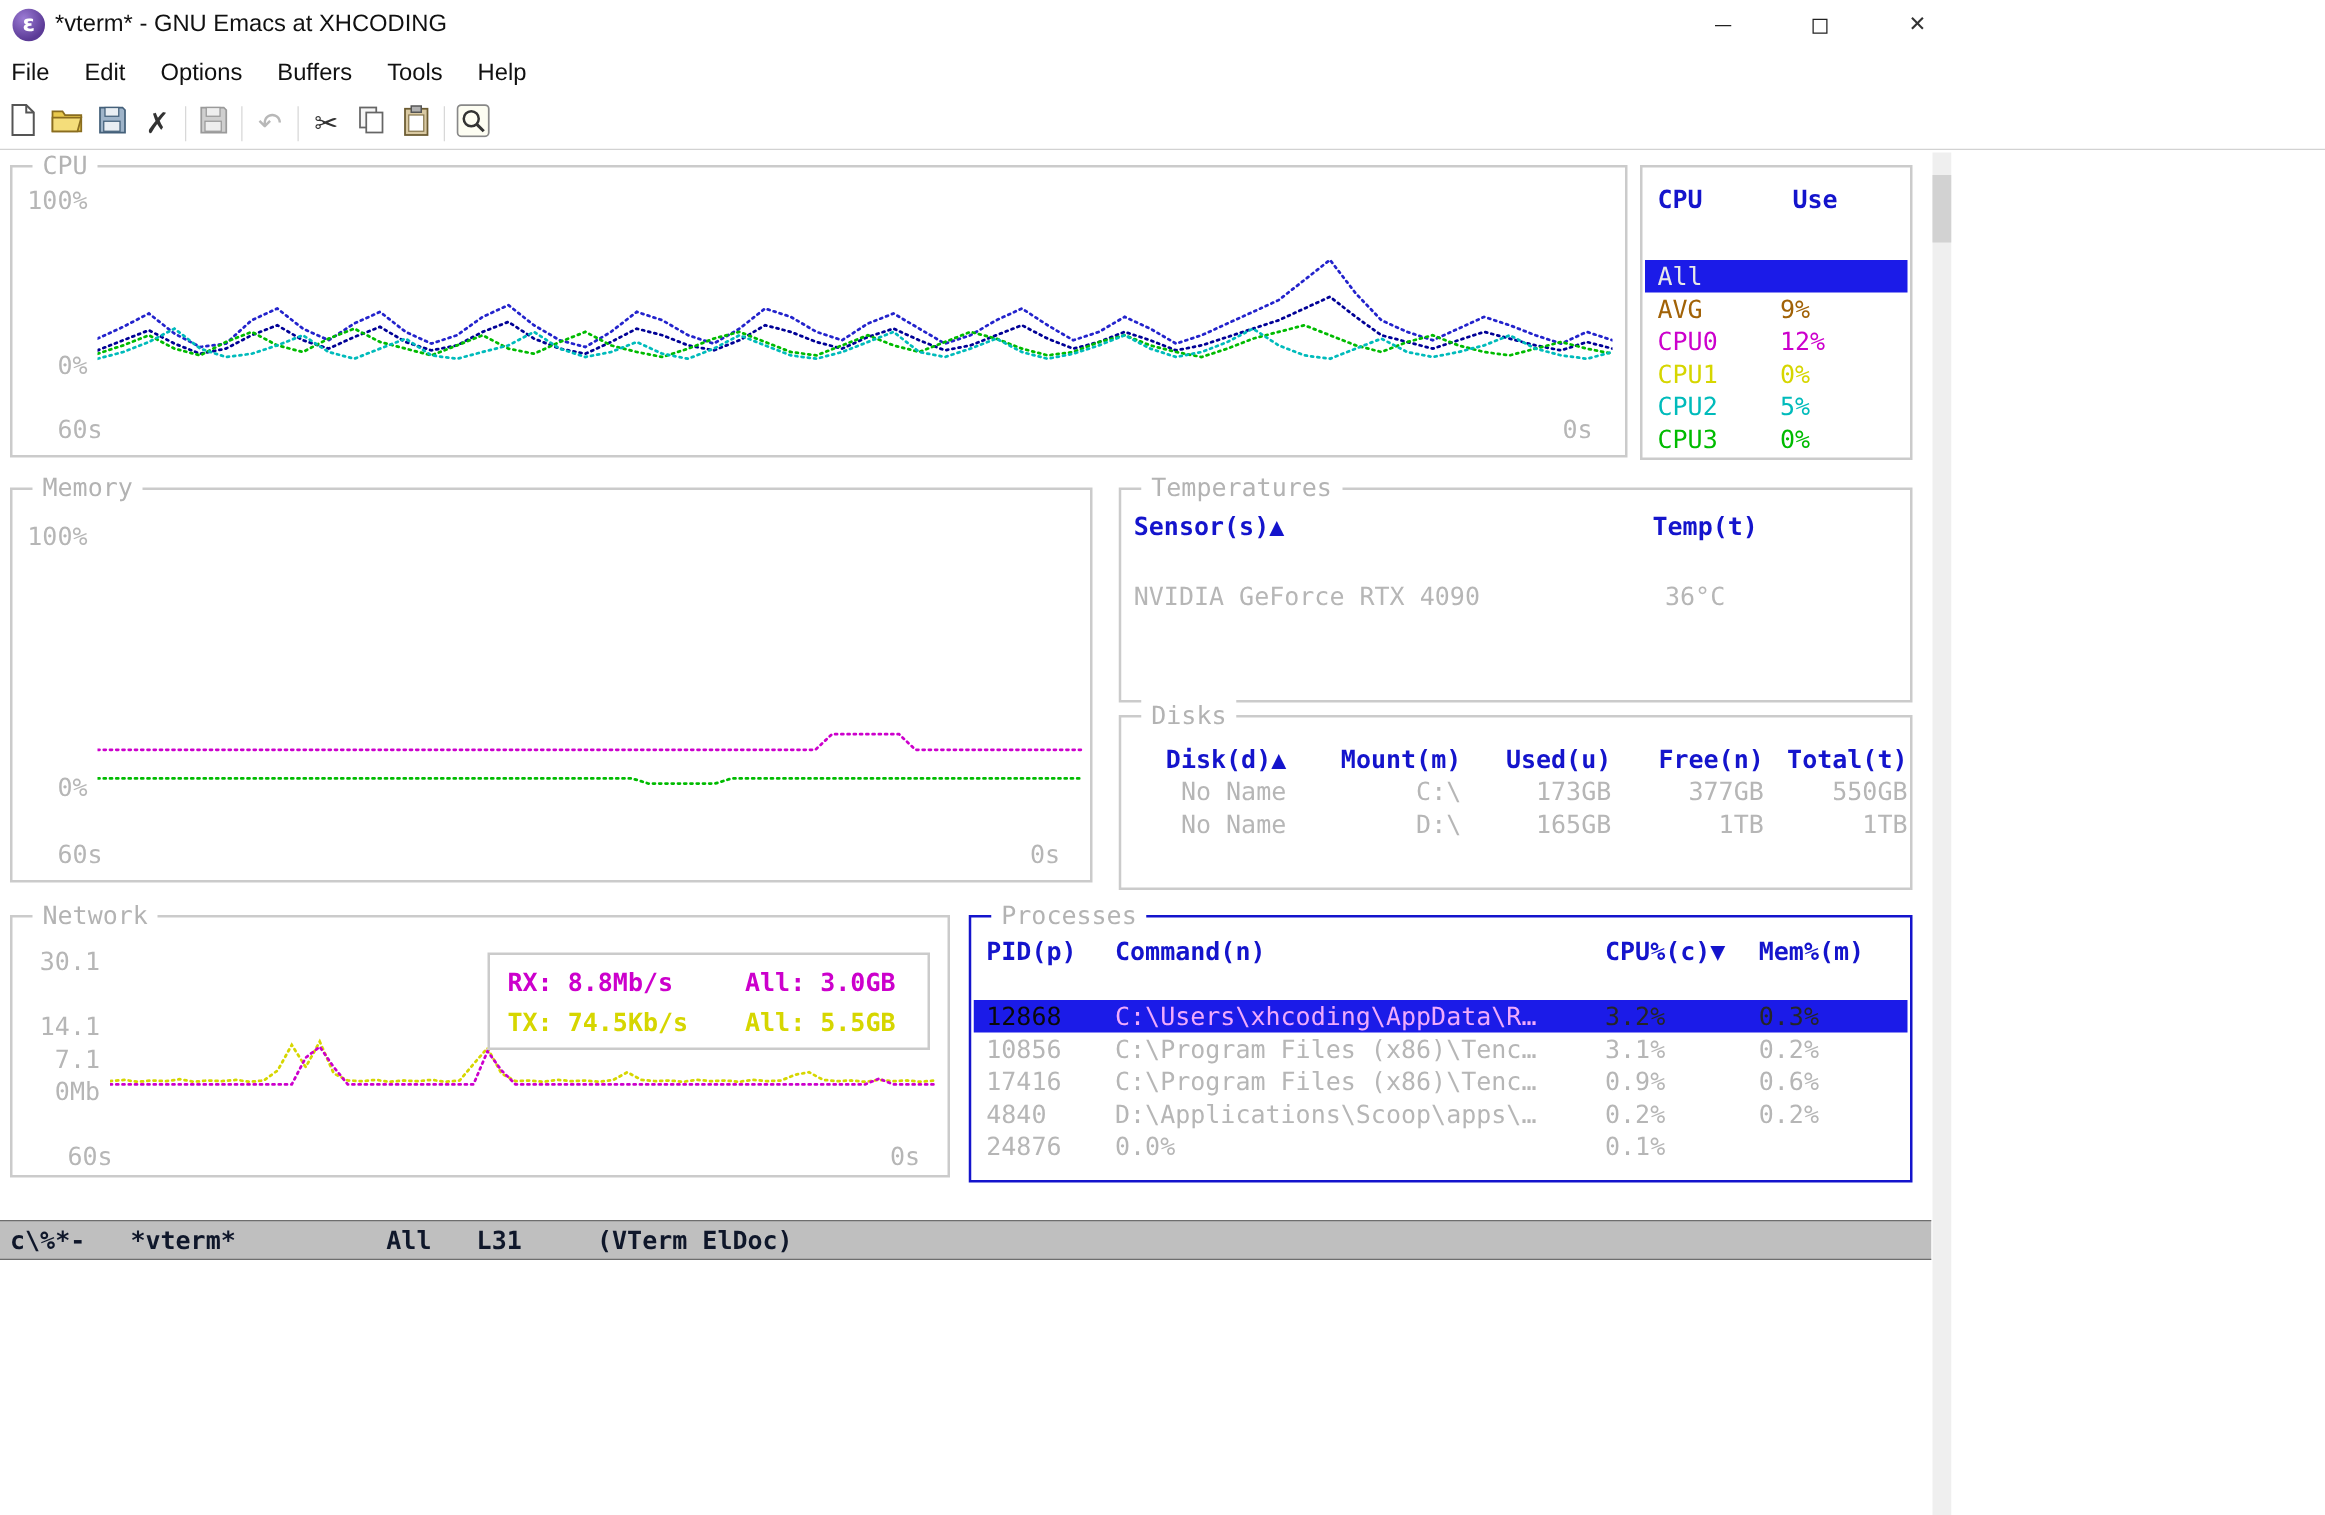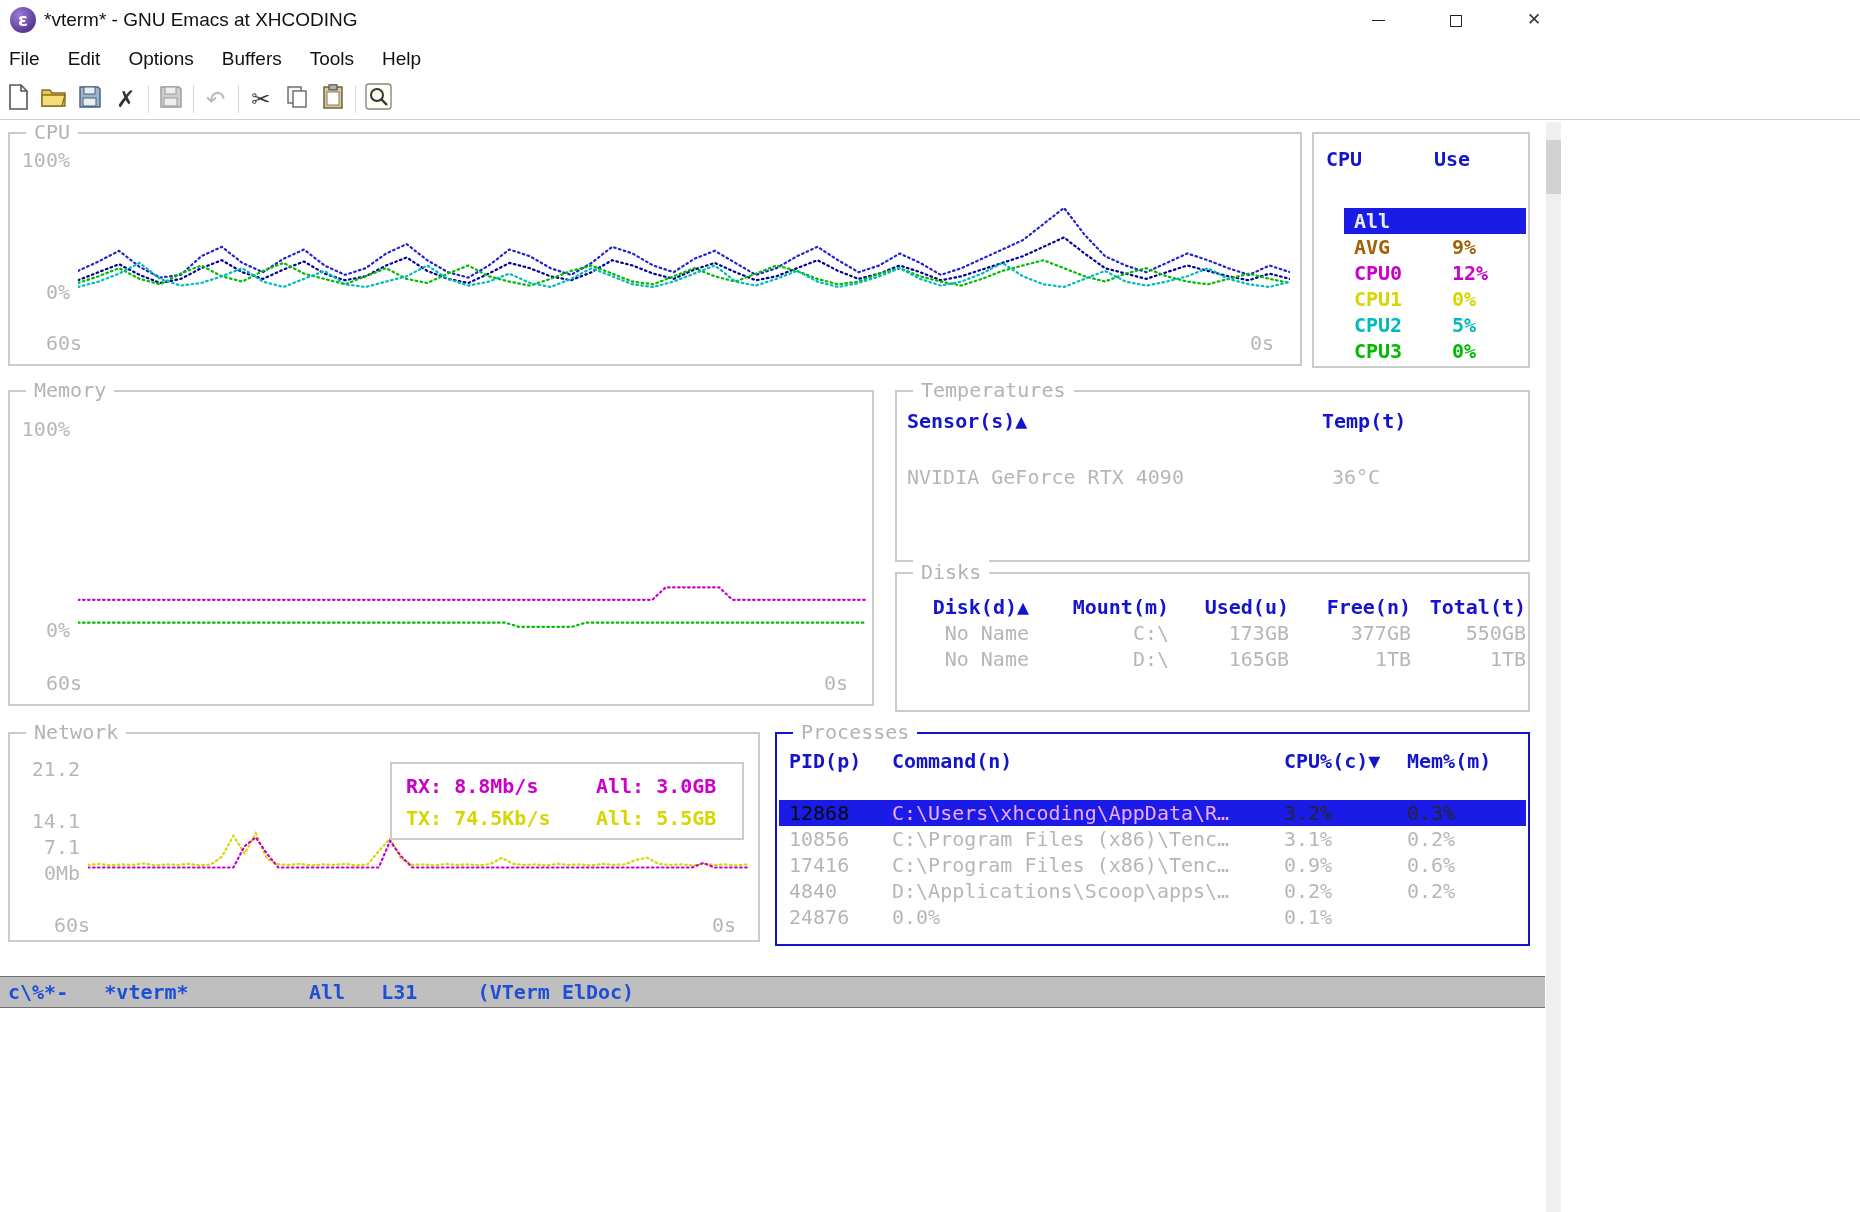--- a/index.html
+++ b/index.html
@@ -37,21 +37,21 @@
   .panel { position:absolute; border:2px solid #cbcbcb; background:#fff; }
   .panel-title { position:absolute; top:-14px; left:16px; background:#fff; padding:0 8px;
                  color:#b3b3b3; font-size:20px; white-space:pre; }
   .chart { position:absolute; }
   .ylab { position:absolute; width:56px; text-align:right; line-height:26px; }
   .xlab { position:absolute; line-height:26px; }
   .hdr { color:#1414cc; font-weight:bold; }
 
   
   .lg-rows { position:absolute; left:2px; right:2px; top:74px; }
-  .lg-row { height:26px; line-height:26px; display:flex; font-weight:bold;margin-left:28px; }
+  .lg-row { height:26px; line-height:26px; display:flex; font-weight:normal; }
   .lg-row .nm { width:108px; padding-left:10px; }
   .lg-row.sel { background:#1b1be8; color:#e8e8e8; }
   .c-red { color:#a16207; } .c-mag { color:#cc00cc; } .c-yel { color:#d6d600; }
   .c-cyn { color:#00bbbb; } .c-grn { color:#00bb00; }
 
   
   .t-row { position:absolute; left:0; right:0; line-height:26px; }
   .dsk-grid { position:absolute; left:2px; right:2px; top:20px; display:grid;
               grid-template-columns:120px 140px 120px 122px auto; grid-auto-rows:26px;
               line-height:26px; padding-left:10px;text-align:right; }
@@ -71,21 +71,21 @@
   .p-row { display:grid; grid-template-columns:103px 392px 123px auto; height:26px;
            line-height:26px; padding-left:10px; }
   .p-row.sel { background:#1b1be8; }
   .p-row.sel .pid { color:#0a0a0a; }
   .p-row.sel .cmd { color:#f0abfc; }
   .p-row.sel .cpu, .p-row.sel .mem { color:#262626; }
 
   
   .modeline { position:absolute; left:0; top:976px; width:1545px; height:32px; background:#bfbfbf;
               border-top:1px solid #6e6e6e; border-bottom:1px solid #6e6e6e;
-              font:bold 20px "DejaVu Sans Mono", monospace; color:#1d4ed8; line-height:30px;
+              font:bold 20px "DejaVu Sans Mono", monospace; color:#0f172a; line-height:30px;
               padding-left:8px; white-space:pre; }
   .echo { position:absolute; left:0; top:1009px; width:1545px; height:203px; background:#fff; }
 
   
   .scrollbar { position:absolute; left:1546px; top:122px; width:15px; height:1090px; background:#efefef; }
   .scroll-thumb { position:absolute; left:0; top:18px; width:15px; height:54px; background:#d2d2d2; }
 </style>
 </head>
 <body>
 
@@ -269,21 +269,21 @@
       <span>No Name</span>
       <span>D:\</span>
       <span>165GB</span>
       <span>1TB</span>
       <span>1TB</span>
     </div>
   </div>
 
   <div class="panel" style="left:8px;top:610px;width:752px;height:210px;">
     <span class="panel-title">Network</span>
-    <span class="ylab" style="left:8px;top:22px;width:62px;">21.2</span>
+    <span class="ylab" style="left:8px;top:22px;width:62px;">30.1</span>
     <span class="ylab" style="left:8px;top:74px;width:62px;">14.1</span>
     <span class="ylab" style="left:8px;top:100px;width:62px;">7.1</span>
     <span class="ylab" style="left:8px;top:126px;width:62px;">0Mb</span>
     <span class="xlab" style="left:44px;top:178px;">60s</span>
     <span class="xlab" style="right:22px;top:178px;">0s</span>
     <svg class="chart" style="left:78px;top:24px;" width="660" height="114" viewBox="0 0 660 114">
         <polyline points="0.0,106.9 11.2,105.9 22.4,107.4 33.6,106.4 44.7,106.9 55.9,105.4 67.1,107.4 78.3,106.4 89.5,106.9 100.7,105.9 111.9,107.4 123.1,106.4 134.2,98.3 145.4,77.9 156.6,95.7 167.8,75.3 179.0,100.8 190.2,106.4 201.4,106.9 212.5,105.9 223.7,107.4 234.9,106.4 246.1,106.9 257.3,105.9 268.5,107.4 279.7,106.4 290.8,93.2 302.0,80.4 313.2,100.8 324.4,106.9 335.6,106.4 346.8,107.4 358.0,105.9 369.2,106.9 380.3,106.4 391.5,107.4 402.7,105.9 413.9,99.8 425.1,105.9 436.3,106.9 447.5,106.4 458.6,107.4 469.8,105.9 481.0,106.9 492.2,106.4 503.4,107.4 514.6,105.9 525.8,106.9 536.9,106.4 548.1,101.8 559.3,99.8 570.5,105.9 581.7,106.9 592.9,106.4 604.1,107.4 615.3,105.9 626.4,106.9 637.6,106.4 648.8,107.4 660.0,106.4" fill="none" stroke="#d6d600" stroke-width="2.2" stroke-dasharray="1.6 3.4" stroke-linecap="round"></polyline>
         <polyline points="0.0,109.5 11.2,109.5 22.4,109.5 33.6,109.5 44.7,109.5 55.9,109.5 67.1,109.5 78.3,109.5 89.5,109.5 100.7,109.5 111.9,109.5 123.1,109.5 134.2,109.5 145.4,109.5 156.6,88.1 167.8,79.4 179.0,95.7 190.2,109.5 201.4,109.5 212.5,109.5 223.7,109.5 234.9,109.5 246.1,109.5 257.3,109.5 268.5,109.5 279.7,109.5 290.8,109.5 302.0,83.0 313.2,98.3 324.4,109.5 335.6,109.5 346.8,109.5 358.0,109.5 369.2,109.5 380.3,109.5 391.5,109.5 402.7,109.5 413.9,109.5 425.1,109.5 436.3,109.5 447.5,109.5 458.6,109.5 469.8,109.5 481.0,109.5 492.2,109.5 503.4,109.5 514.6,109.5 525.8,109.5 536.9,109.5 548.1,109.5 559.3,109.5 570.5,109.5 581.7,109.5 592.9,109.5 604.1,109.5 615.3,104.9 626.4,109.5 637.6,109.5 648.8,109.5 660.0,109.5" fill="none" stroke="#cc00cc" stroke-width="2.2" stroke-dasharray="1.6 3.4" stroke-linecap="round"></polyline>
       </svg>
     <div class="net-info">

